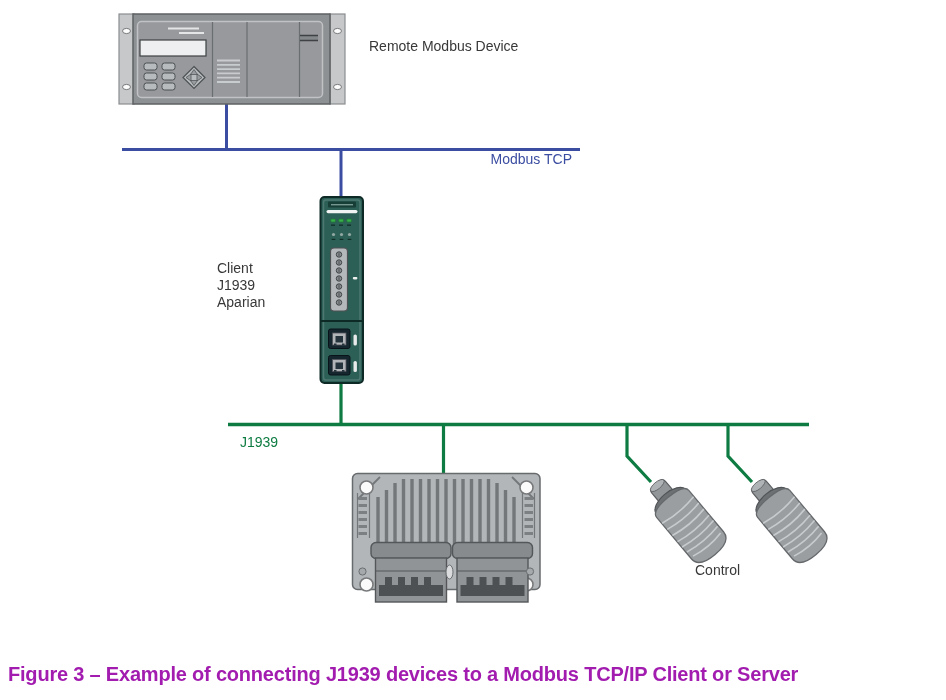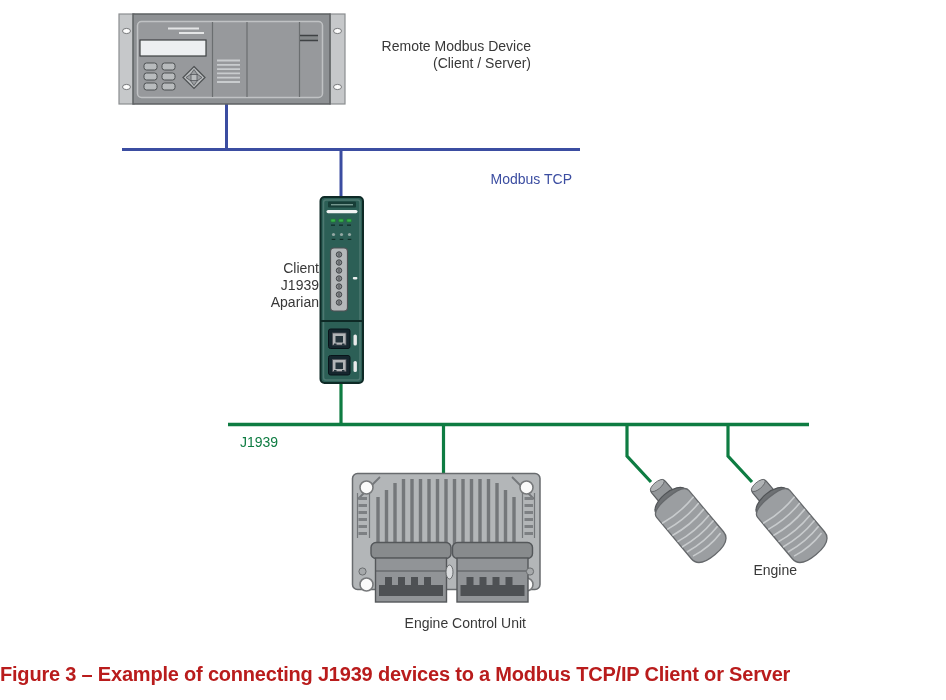--- a/index.html
+++ b/index.html
@@ -2,31 +2,31 @@
 <html style="--modbus-line: #3b4da1; --j1939-line: #0e7c42; --router-body: #2c5f56;"><head>
 <meta charset="utf-8">
 <style>
   html,body{margin:0;padding:0;background:#fff;}
   #stage{
     position:relative;width:946px;height:700px;background:#ffffff;overflow:hidden;
     font-family:"Liberation Sans",sans-serif;
   }
   #diagram-svg{position:absolute;left:0;top:0;}
   .lbl{position:absolute;color:#383838;font-size:14px;line-height:17px;}
-  .lbl.center{text-align:right;}
-  .lbl.right{text-align:right;margin-top:20px;}
+  .lbl.center{text-align:left;}
+  .lbl.right{text-align:right;}
   #remote-device-label{left:369px;top:38px;width:162px;}
   #modbus-tcp-label{left:458px;top:151px;width:114px;color:var(--modbus-line,#3b4da1);}
   #router-label{left:217px;top:260px;width:102px;}
   #j1939-label{left:240px;top:434px;color:var(--j1939-line,#0e7c42);}
   #ecu-label{left:362px;top:615px;width:164px;}
   #sensors-label{left:695px;top:562px;width:102px;}
   #figure-caption{
-    position:absolute;left:0;top:663px;width:936px;
-    font-size:20px;font-weight:bold;color:#b91c1c;white-space:nowrap;letter-spacing:-0.2px;
+    position:absolute;left:8px;top:663px;width:936px;
+    font-size:20px;font-weight:bold;color:#a21caf;white-space:nowrap;letter-spacing:-0.2px;
   }
   .modbus-stroke{stroke:var(--modbus-line,#3b4da1);}
   .j1939-stroke{stroke:var(--j1939-line,#0e7c42);}
   .router-face{fill:var(--router-body,#2c5f56);}
 </style>
 </head>
 <body>
 
 <div id="stage">
 
@@ -206,31 +206,29 @@
       <ellipse cx="0" cy="2" rx="8.5" ry="3.5" fill="#b0b3b5" stroke="#5c5f62" stroke-width="0.8"></ellipse>
       <ellipse cx="0" cy="23" rx="19" ry="9.5" fill="#6e7174" stroke="#515457" stroke-width="1.2"></ellipse>
       <path d="M-21,26 L-21,80 Q-21,92 0,92 Q21,92 21,80 L21,26 Q21,18 0,18 Q-21,18 -21,26 Z" fill="#9b9ea1" stroke="#66696c" stroke-width="1.3"></path>
       <path d="M-20.5,34 Q0,38 20.5,34 M-20.5,42 Q0,46 20.5,42 M-20.5,50 Q0,54 20.5,50
                M-20.5,58 Q0,62 20.5,58 M-20.5,65 Q0,69 20.5,65 M-20,72 Q0,76 20,72 M-18,79 Q0,83 18,79" stroke="#c8cbcd" stroke-width="1.6" fill="none"></path>
     </g>
   </svg>
 
   <div class="lbl center" id="remote-device-label">
     <div>Remote Modbus Device</div>
-    <div>(Client / Server)</div>
   </div>
 
   <div class="lbl right" id="modbus-tcp-label">Modbus TCP</div>
 
   <div class="lbl center" id="router-label">
     <div>Client</div>
     <div>J1939</div>
     <div>Aparian</div>
   </div>
 
   <div class="lbl" id="j1939-label">J1939</div>
 
-  <div class="lbl center" id="ecu-label">Engine Control Unit</div>
-
-  <div class="lbl center" id="sensors-label">Engine</div>
+
+  <div class="lbl center" id="sensors-label">Control</div>
 
   <div id="figure-caption">Figure 3 – Example of connecting J1939 devices to a Modbus TCP/IP Client or Server</div>
 </div>
 
 </body></html>

